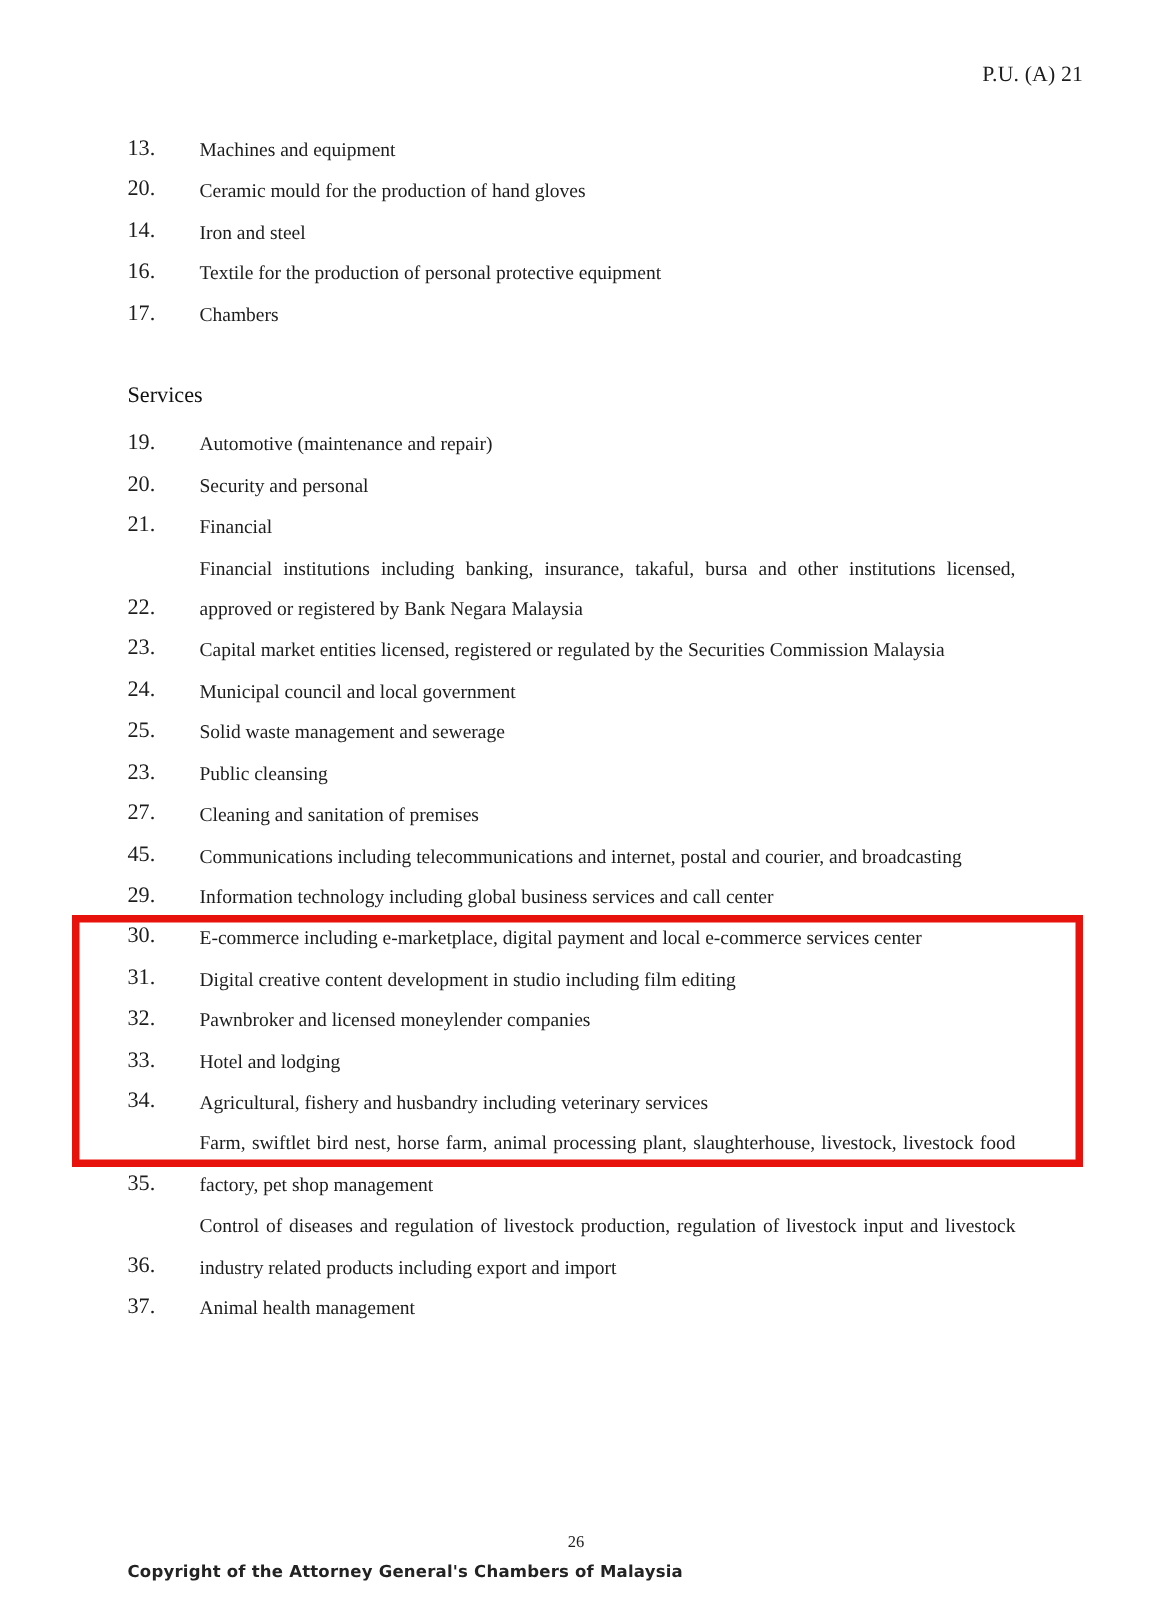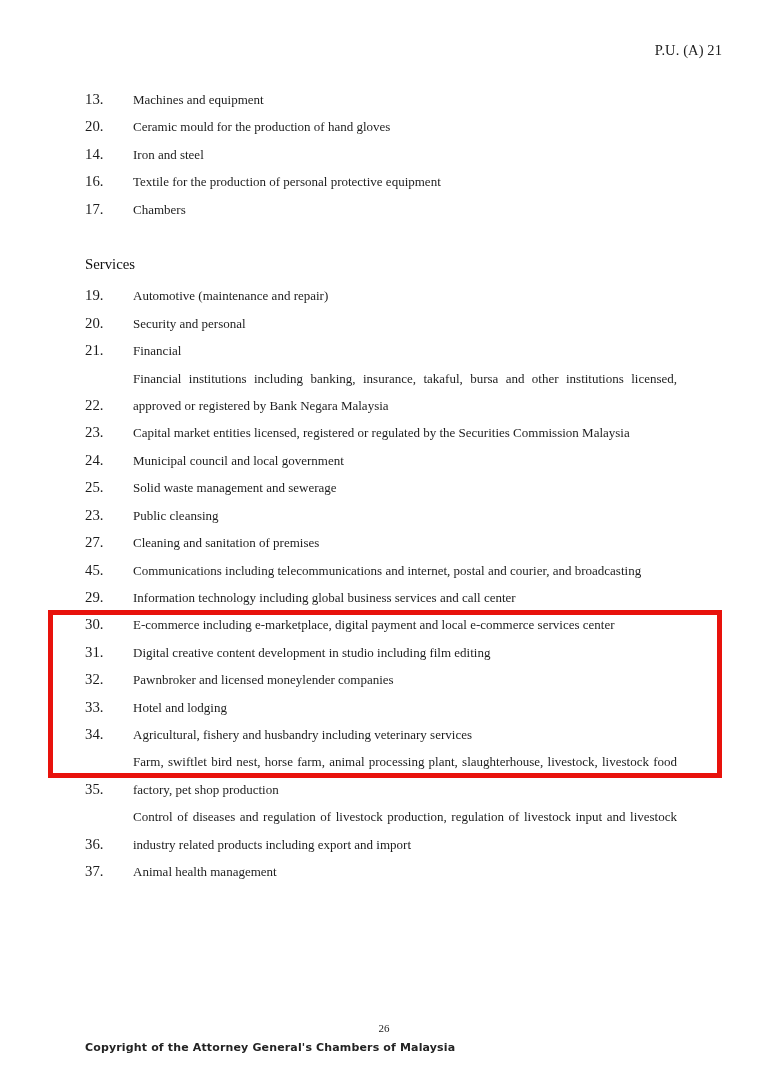--- a/index.html
+++ b/index.html
@@ -221,21 +221,21 @@
       <li class="list-item">
         <span class="item-num">33.</span>
         <span class="item-text single-line">Hotel and lodging</span>
       </li>
       <li class="list-item">
         <span class="item-num">34.</span>
         <span class="item-text single-line">Agricultural, fishery and husbandry including veterinary services</span>
       </li>
       <li class="list-item">
         <span class="item-num">35.</span>
-        <span class="item-text">Farm, swiftlet bird nest, horse farm, animal processing plant, slaughterhouse, livestock, livestock food factory, pet shop production</span>
+        <span class="item-text">Farm, swiftlet bird nest, horse farm, animal processing plant, slaughterhouse, livestock, livestock food factory, pet shop management</span>
       </li>
       <li class="list-item">
         <span class="item-num">36.</span>
         <span class="item-text">Control of diseases and regulation of livestock production, regulation of livestock input and livestock industry related products including export and import</span>
       </li>
       <li class="list-item">
         <span class="item-num">37.</span>
         <span class="item-text single-line">Animal health management</span>
       </li>
     </ol>

